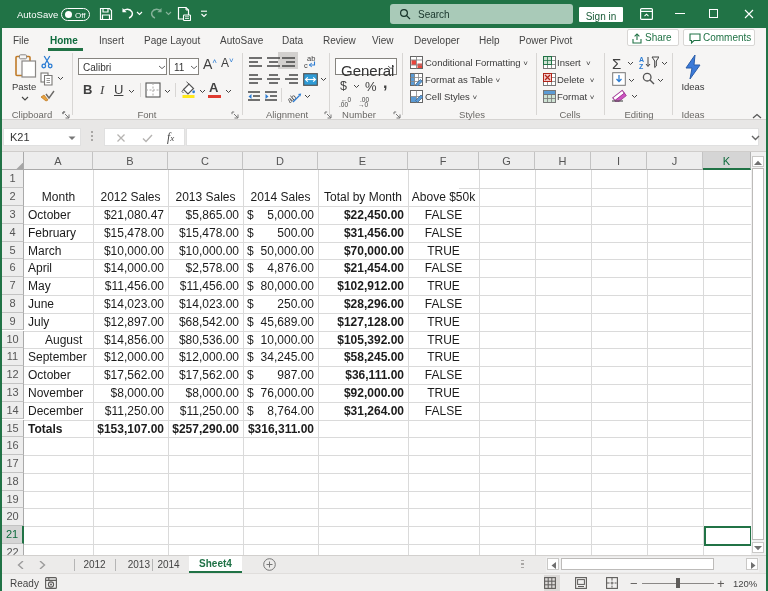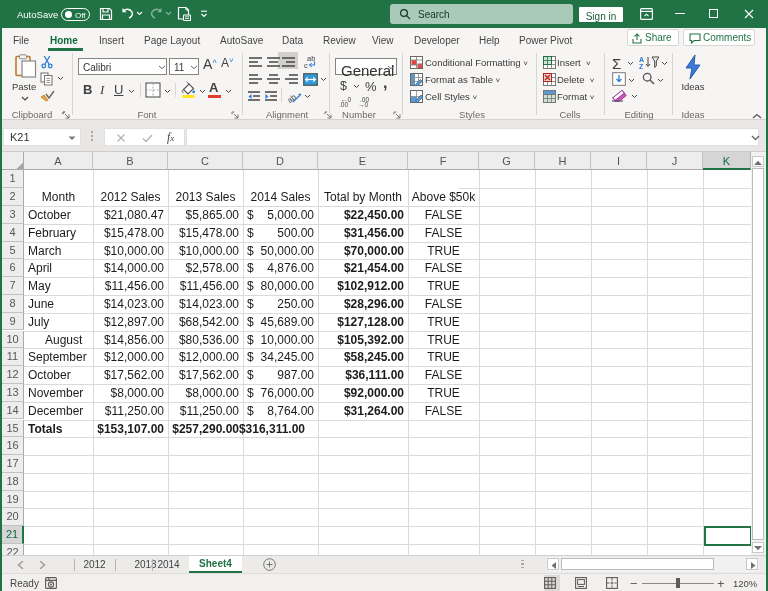--- a/index.html
+++ b/index.html
@@ -604,21 +604,21 @@
 <div class="cell r" style="left:166px;top:249.7px;width:75px;height:17.79px;line-height:19.2px;padding-right:4px">$11,250.00</div>
 <div class="cell" style="left:241px;top:249.7px;width:75px;height:17.79px;line-height:19.2px">
       <span style="position:absolute;left:4px">$</span>
       <span style="position:absolute;right:4px">8,764.00</span>
     </div>
 <div class="cell r b" style="left:316px;top:249.7px;width:90px;height:17.79px;line-height:19.2px;padding-right:4px">$31,264.00</div>
 <div class="cell c" style="left:406px;top:249.7px;width:71px;height:17.79px;line-height:19.2px">FALSE</div>
 <div class="cell b" style="left:22px;top:267.5px;width:69px;height:17.79px;line-height:19.2px;padding-left:4px">Totals</div>
 <div class="cell r b" style="left:91px;top:267.5px;width:75px;height:17.79px;line-height:19.2px;padding-right:4px">$153,107.00</div>
 <div class="cell r b" style="left:166px;top:267.5px;width:75px;height:17.79px;line-height:19.2px;padding-right:4px">$257,290.00</div>
-<div class="cell r b" style="left:232px;top:267.5px;width:75px;height:17.79px;line-height:19.2px;padding-right:4px">$316,311.00</div>
+<div class="cell r b" style="left:241px;top:267.5px;width:75px;height:17.79px;line-height:19.2px;padding-right:4px">$316,311.00</div>
 
 <div class="a" style="left:702px;top:374.2px;width:48px;height:19.5px;border:2px solid #217346;background:#fff"></div>
 </div>
 
 <div class="a" id="vsb" style="left:751px;top:152px;width:15px;height:403px;background:#f1f1f1">
   <div class="sbtn" style="left:1px;top:4px;width:12px;height:11px">
       <svg style="margin:3px auto 0" width="8" height="5" viewBox="0 0 8 5">
         <path d="M0 5l4-4.2L8 5z" fill="#707070"></path>
       </svg>
     </div>
@@ -633,21 +633,21 @@
 <div class="a" id="shb">
   <svg class="a" style="left:15px;top:5px" width="8" height="8" viewBox="0 0 8 8">
       <path d="M6 0L1.5 4L6 8" fill="none" stroke="#9b9b9b" stroke-width="1.4"></path>
     </svg>
   <svg class="a" style="left:36px;top:5px" width="8" height="8" viewBox="0 0 8 8">
       <path d="M2 0l4.5 4L2 8" fill="none" stroke="#9b9b9b" stroke-width="1.4"></path>
     </svg>
   <div class="a" style="left:72px;top:3px;width:1px;height:12px;background:#b5b5b5"></div>
   <div class="a" style="left:74px;top:0;width:37px;height:17px;text-align:center;line-height:17px;color:#444">2012</div>
   <div class="a" style="left:113px;top:3px;width:1px;height:12px;background:#b5b5b5"></div>
-  <div class="a" style="left:125px;top:0;width:37px;height:17px;text-align:center;line-height:17px;color:#444">2013</div>
+  <div class="a" style="left:111px;top:0;width:37px;height:17px;text-align:right;line-height:17px;color:#444">2013</div>
   <div class="a" style="left:150px;top:3px;width:1px;height:12px;background:#b5b5b5"></div>
   <div class="a" style="left:148px;top:0;width:37px;height:17px;text-align:center;line-height:17px;color:#444">2014</div>
   <div class="a" style="left:187px;top:0;width:53px;height:17px;background:#fff;border-bottom:2px solid #217346;text-align:center;line-height:16px;color:#1e7145;font-weight:bold">Sheet4</div>
   <svg class="a" style="left:261px;top:2px" width="13" height="13" viewBox="0 0 13 13">
       <circle cx="6.5" cy="6.5" r="5.8" fill="none" stroke="#767676" stroke-width="1"></circle>
       <path d="M6.5 3.5v6M3.5 6.5h6" stroke="#767676" stroke-width="1"></path>
     </svg>
   <div class="a" style="left:519px;top:4px;width:3px;height:10px;background:repeating-linear-gradient(to bottom,#a9a7a5 0 1.5px,transparent 1.5px 3.5px)"></div>
   <div class="a" style="left:544px;top:1px;width:213px;height:15px;background:#f1f1f1">
     <div class="sbtn" style="left:1px;top:1px;width:12px;height:12px">

